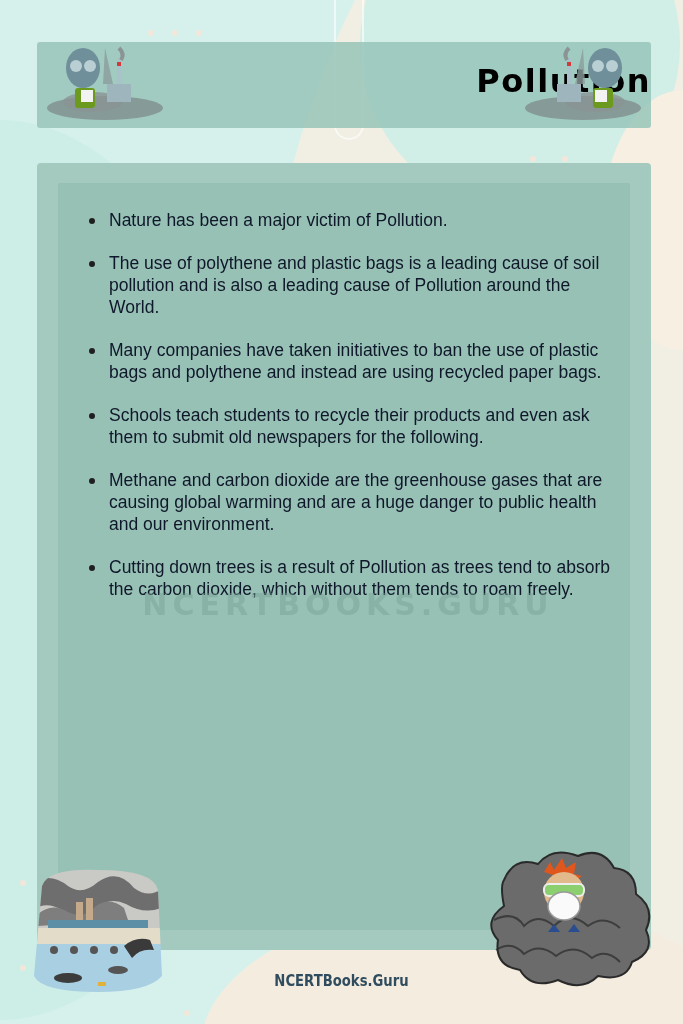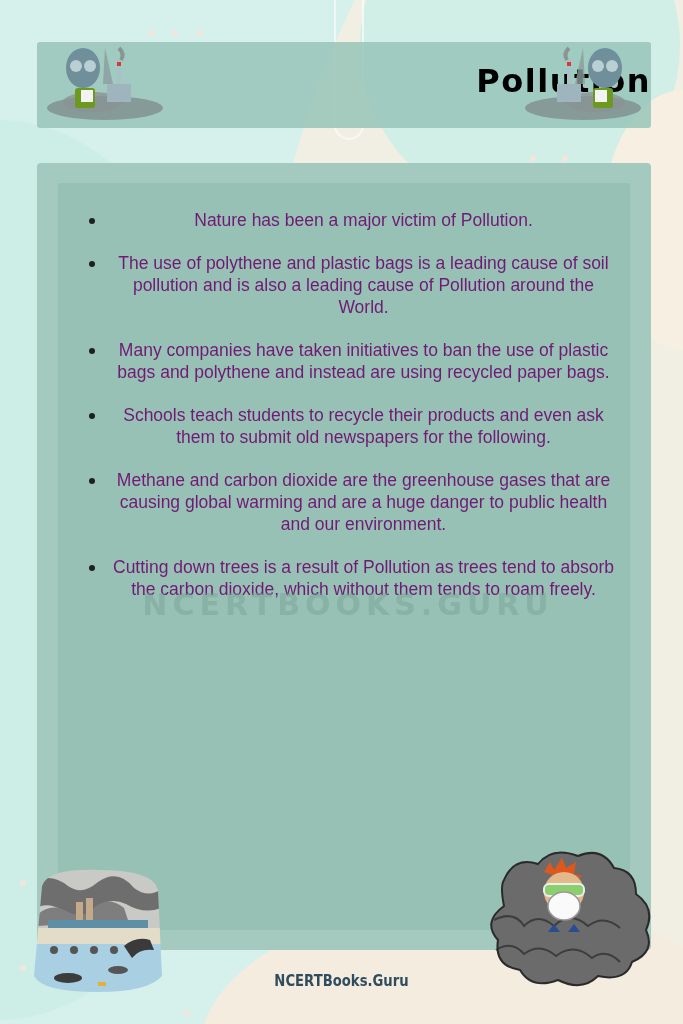--- a/index.html
+++ b/index.html
@@ -76,23 +76,22 @@
     }
     .bullets {
       position: absolute; left: 30px; top: 26px; width: 530px;
       list-style: none;
     }
     .bullets li {
       position: relative;
       padding-left: 21px;
       font-size: 17.5px;
       line-height: 22px;
-      color: #701a75;
+      color: #0f172a;
       margin-bottom: 21px;
-      text-align: center;
     }
     .bullets li::before {
       content: "";
       position: absolute; left: 1px; top: 9px;
       width: 6px; height: 6px; border-radius: 50%;
       background: #1f1f1f;
     }
     .watermark {
       position: absolute; left: 55px; top: 404px; width: 470px;
       text-align: center;

